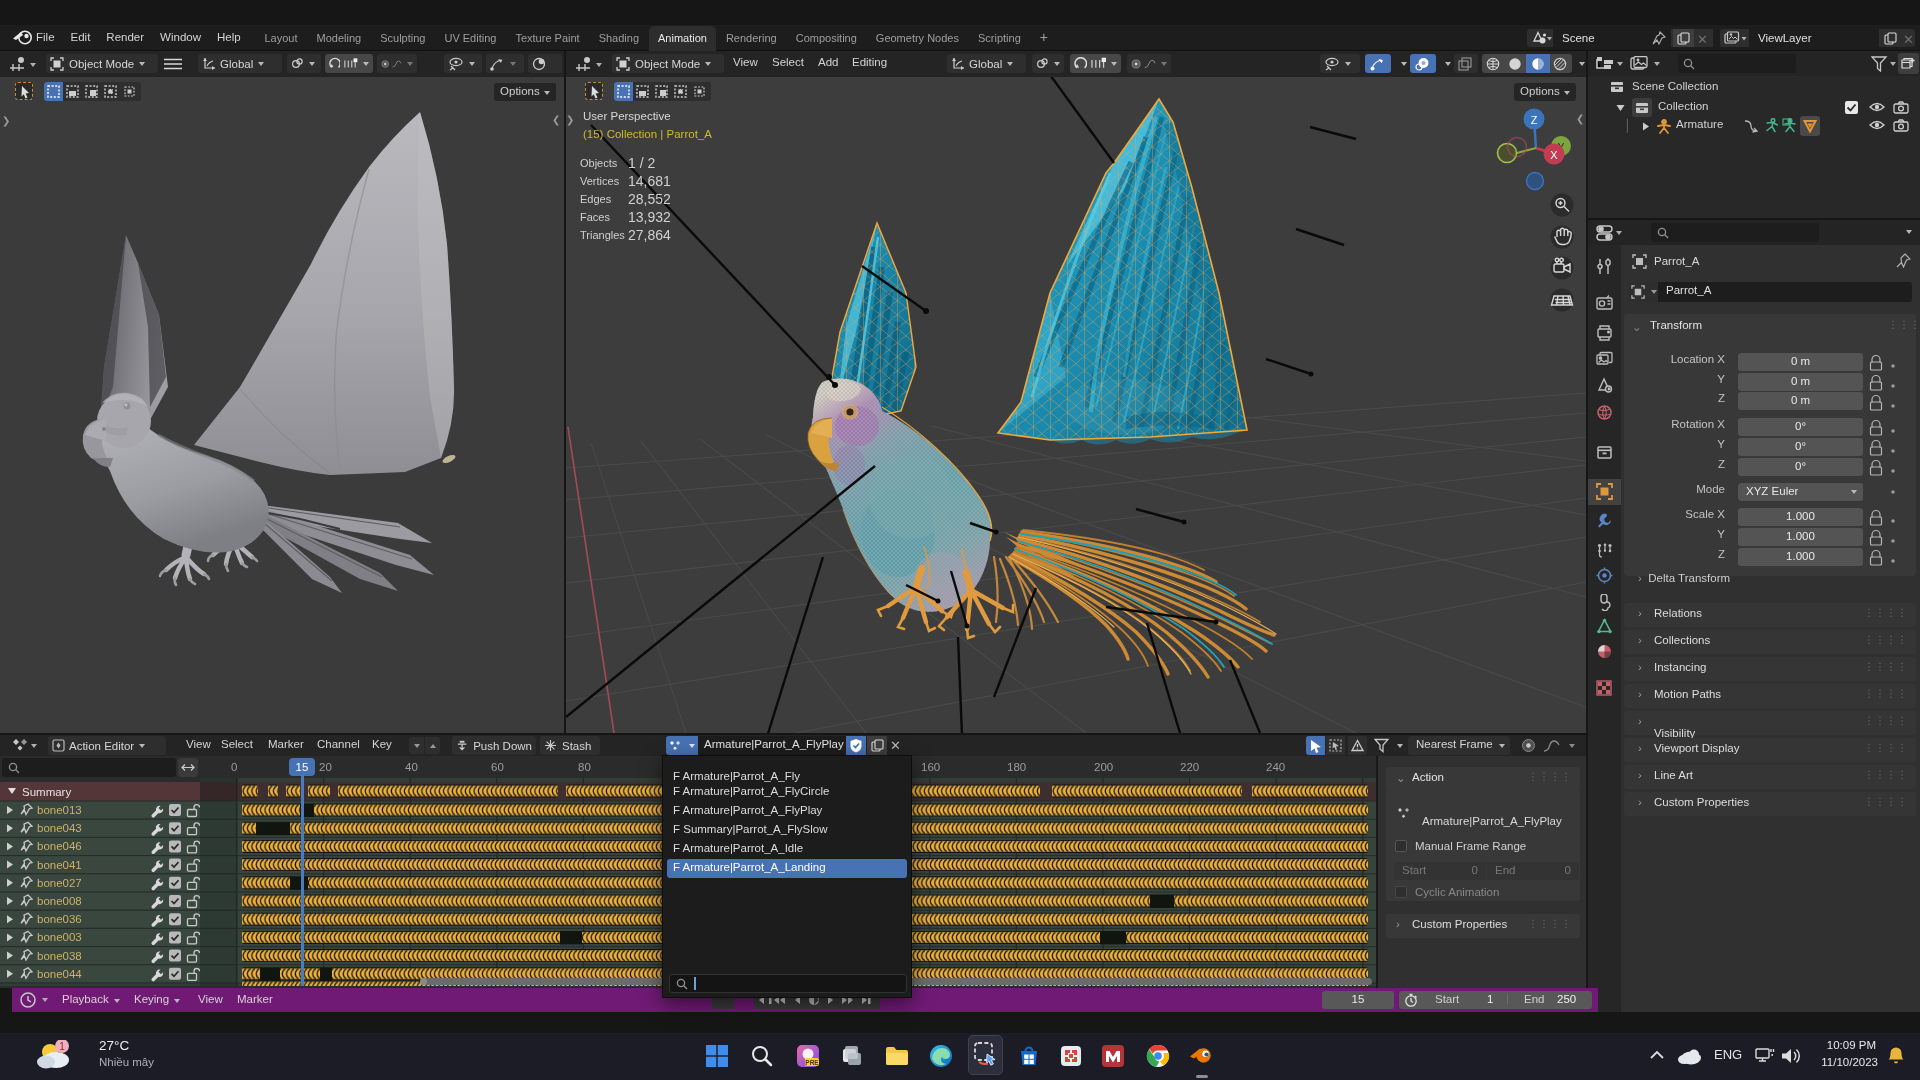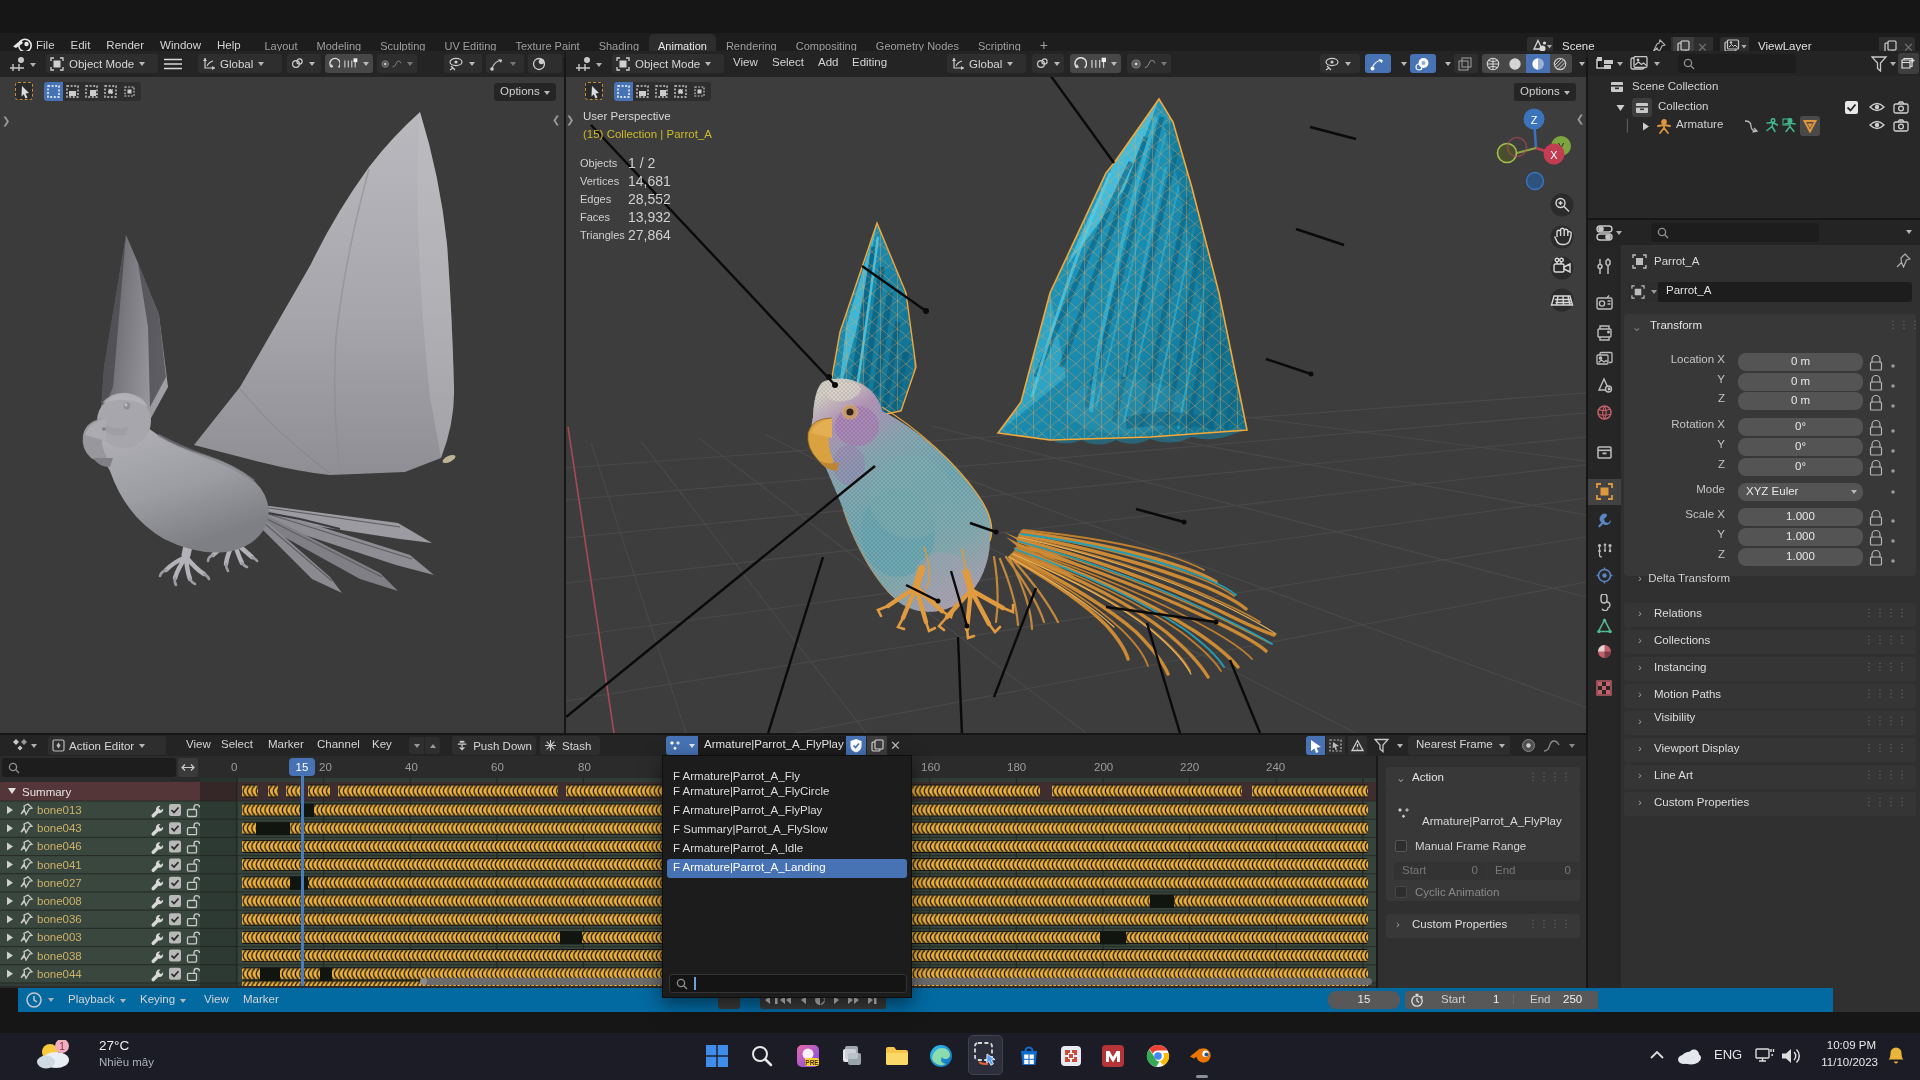--- a/index.html
+++ b/index.html
@@ -1,29 +1,29 @@
 <!DOCTYPE html>
 <html><head>
 <meta charset="utf-8">
 <style>
   * { margin:0; padding:0; box-sizing:border-box; }
   html,body { width:1920px; height:1080px; overflow:hidden; background:#111; }
   body { font-family:"Liberation Sans", sans-serif; font-size:11.5px; color:#cccccc; }
   .abs { position:absolute; }
   #stage { position:relative; width:1920px; height:1080px; background:#161616; }
   .titlebar { position:absolute; left:0; top:0; width:1920px; height:25px; background:#1b1b1b; }
-  .menubar { position:absolute; left:0; top:25px; width:1920px; height:26px; background:#1d1d1d; border-bottom:1px solid #111;margin-top:8px; }
+  .menubar { position:absolute; left:0; top:25px; width:1920px; height:26px; background:#1d1d1d; border-bottom:1px solid #111; }
   .menuitem { display:inline-block; padding:0 8px; line-height:25px; color:#d4d4d4; font-size:11.5px; }
   .tab { display:inline-block; padding:0 9.5px; line-height:25px; color:#9f9f9f; font-size:11px; }
   .tab.active { background:#2d2d2d; color:#e8e8e8; border-radius:5px 5px 0 0; }
   .vhead { position:absolute; height:26px; background:#242424; overflow:hidden; }
   .btnbox { display:inline-flex; align-items:center; height:19px; background:#2e2e2e; border-radius:3px; padding:0 4px; margin-right:4px; color:#d6d6d6; }
   .caret { display:inline-block; width:0; height:0; border-left:3.5px solid transparent; border-right:3.5px solid transparent; border-top:4px solid #b8b8b8; margin-left:5px; }
   .vp { position:absolute; background:#3b3b3b; overflow:hidden; }
-  .field { background:#545454; border-radius:8px; color:#e8e8e8; text-align:center; }
+  .field { background:#545454; border-radius:3px; color:#e8e8e8; text-align:center; }
   .panelhead { background:#353535; border-radius:3px; color:#dddddd; }
   svg { display:block; }
 </style>
 </head>
 <body>
 <div id="stage">
 
 
   <div class="menubar">
     <svg class="abs" style="left:12px;top:3px" width="22" height="19" viewBox="0 0 22 19">
@@ -887,21 +887,21 @@
         <span style="position:absolute;left:30px;top:4px">Instancing</span>
         <span style="position:absolute;right:8px;top:4px;color:#6a6a6a;font-size:10px;letter-spacing:1px">⋮⋮⋮⋮</span>
       </div>
     <div class="panelhead abs" style="left:36px;top:464px;width:292px;height:24px">
         <span style="position:absolute;left:14px;top:4px;color:#999">›</span>
         <span style="position:absolute;left:30px;top:4px">Motion Paths</span>
         <span style="position:absolute;right:8px;top:4px;color:#6a6a6a;font-size:10px;letter-spacing:1px">⋮⋮⋮⋮</span>
       </div>
     <div class="panelhead abs" style="left:36px;top:491px;width:292px;height:24px">
         <span style="position:absolute;left:14px;top:4px;color:#999">›</span>
-        <span style="position:absolute;left:30px;top:0">Visibility</span>
+        <span style="position:absolute;left:30px;top:16px">Visibility</span>
         <span style="position:absolute;right:8px;top:4px;color:#6a6a6a;font-size:10px;letter-spacing:1px">⋮⋮⋮⋮</span>
       </div>
     <div class="panelhead abs" style="left:36px;top:518px;width:292px;height:24px">
         <span style="position:absolute;left:14px;top:4px;color:#999">›</span>
         <span style="position:absolute;left:30px;top:4px">Viewport Display</span>
         <span style="position:absolute;right:8px;top:4px;color:#6a6a6a;font-size:10px;letter-spacing:1px">⋮⋮⋮⋮</span>
       </div>
     <div class="panelhead abs" style="left:36px;top:545px;width:292px;height:24px">
         <span style="position:absolute;left:14px;top:4px;color:#999">›</span>
         <span style="position:absolute;left:30px;top:4px">Line Art</span>
@@ -1241,21 +1241,21 @@
           <span style="position:absolute;left:10px;top:4px;color:#999">›</span>
           <span style="position:absolute;left:26px;top:4px">Custom Properties</span>
           <span style="position:absolute;right:8px;top:4px;color:#6a6a6a;font-size:10px;letter-spacing:1px">⋮⋮⋮⋮</span>
         </div>
     </div>
 
     <div class="abs" style="left:424px;top:243px;width:948px;height:7px;background:#6b6b6b;border-radius:4px"></div>
     <div class="abs" style="left:420px;top:243px;width:7px;height:7px;background:#8a8a8a;border-radius:4px"></div>
   </div>
 
-  <div id="timeline" class="abs" style="left:18px;top:988px;width:1815px;height:24px;background:#0369a1">
+  <div id="timeline" class="abs" style="left:12px;top:988px;width:1586px;height:24px;background:#701a75">
     <svg class="abs" style="left:8px;top:4px" width="34" height="17" viewBox="0 0 34 17">
         <circle cx="8" cy="8" r="7" fill="none" stroke="#c8c8c8" stroke-width="1.5"></circle>
         <path d="M8 4 v4 l3 2" stroke="#c8c8c8" stroke-width="1.5" fill="none"></path>
         <path d="M22 6 l3 4 l3 -4" fill="#b0b0b0"></path>
       </svg>
     <span class="abs" style="left:50px;top:5px;color:#d4d4d4">Playback<span class="caret"></span></span>
     <span class="abs" style="left:122px;top:5px;color:#d4d4d4">Keying<span class="caret"></span></span>
     <span class="abs" style="left:186px;top:5px;color:#d4d4d4">View</span>
     <span class="abs" style="left:225px;top:5px;color:#d4d4d4">Marker</span>
     <div class="abs" style="left:700px;top:3px;width:22px;height:18px;background:#3a3a3a;border-radius:3px"></div>

